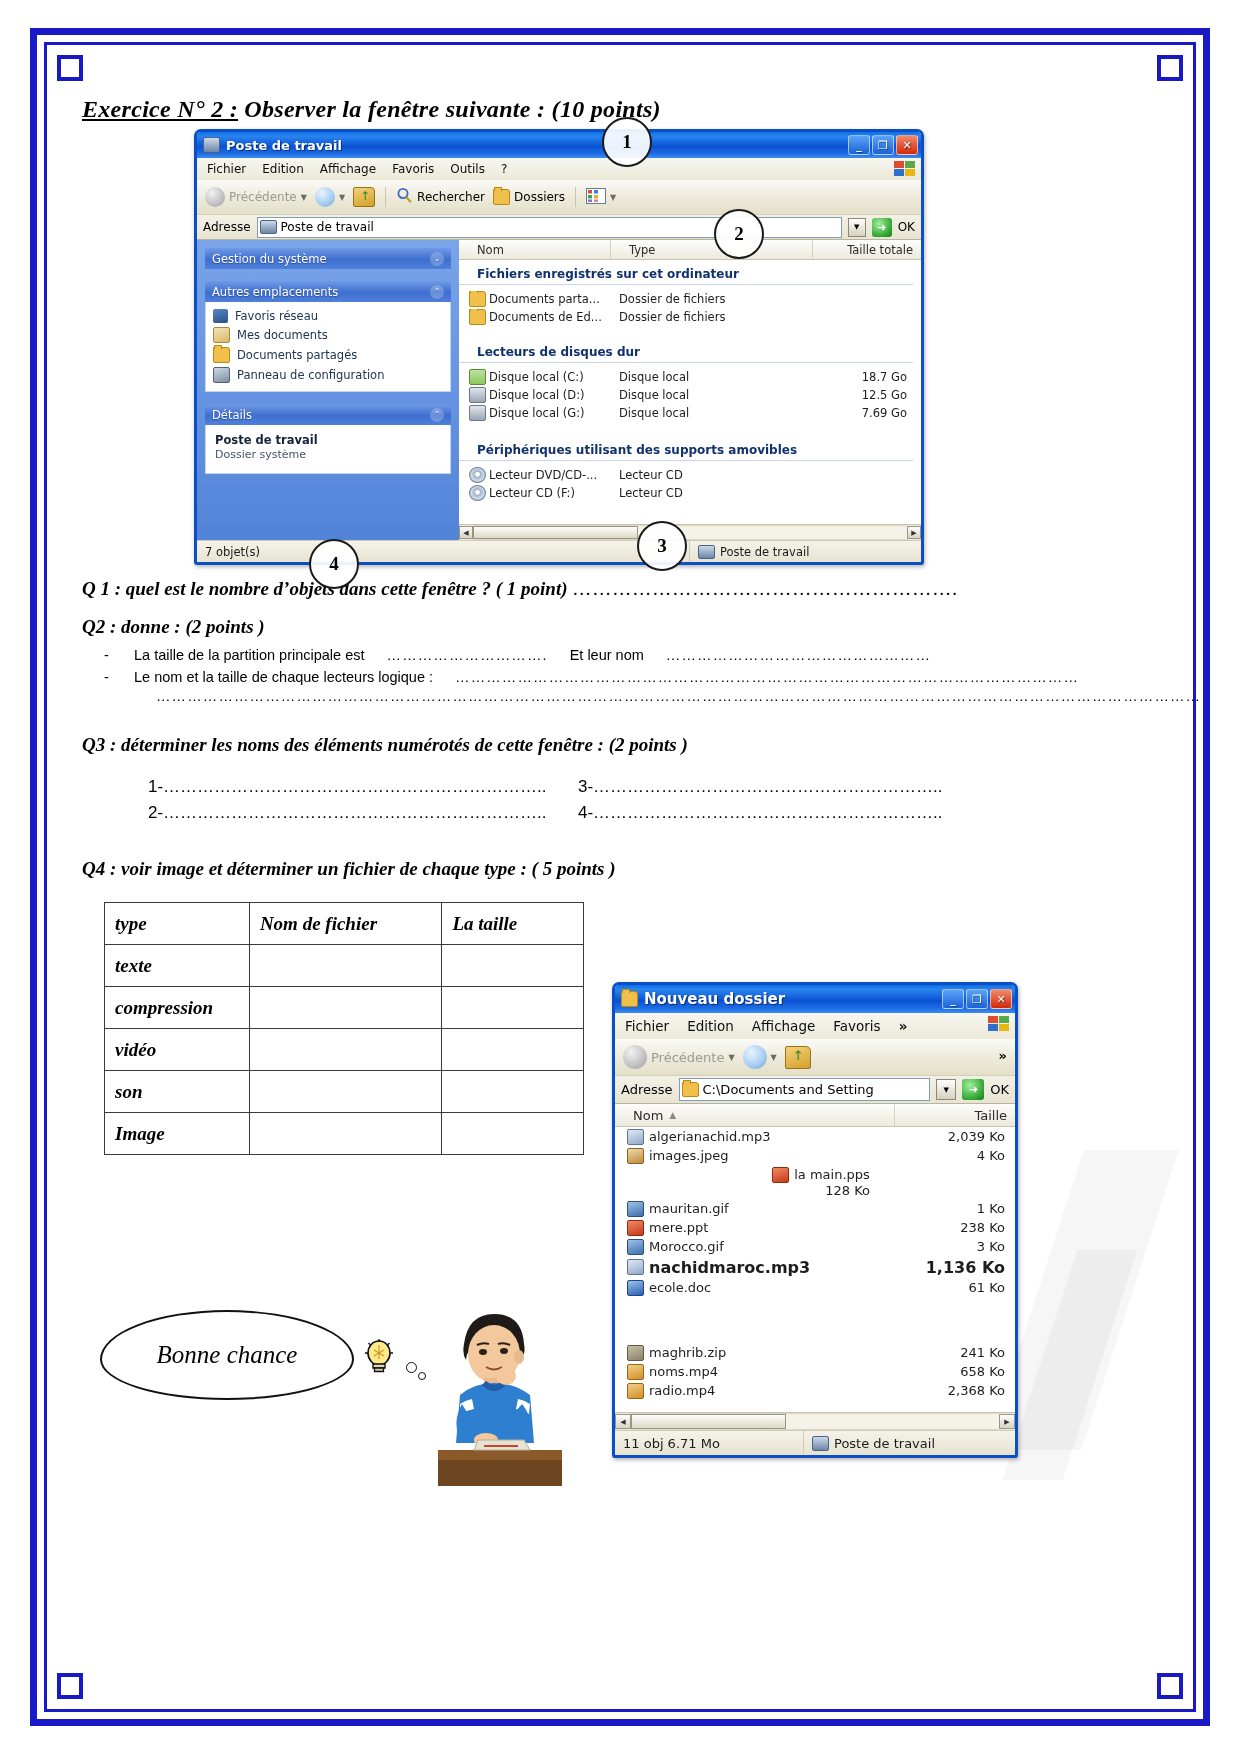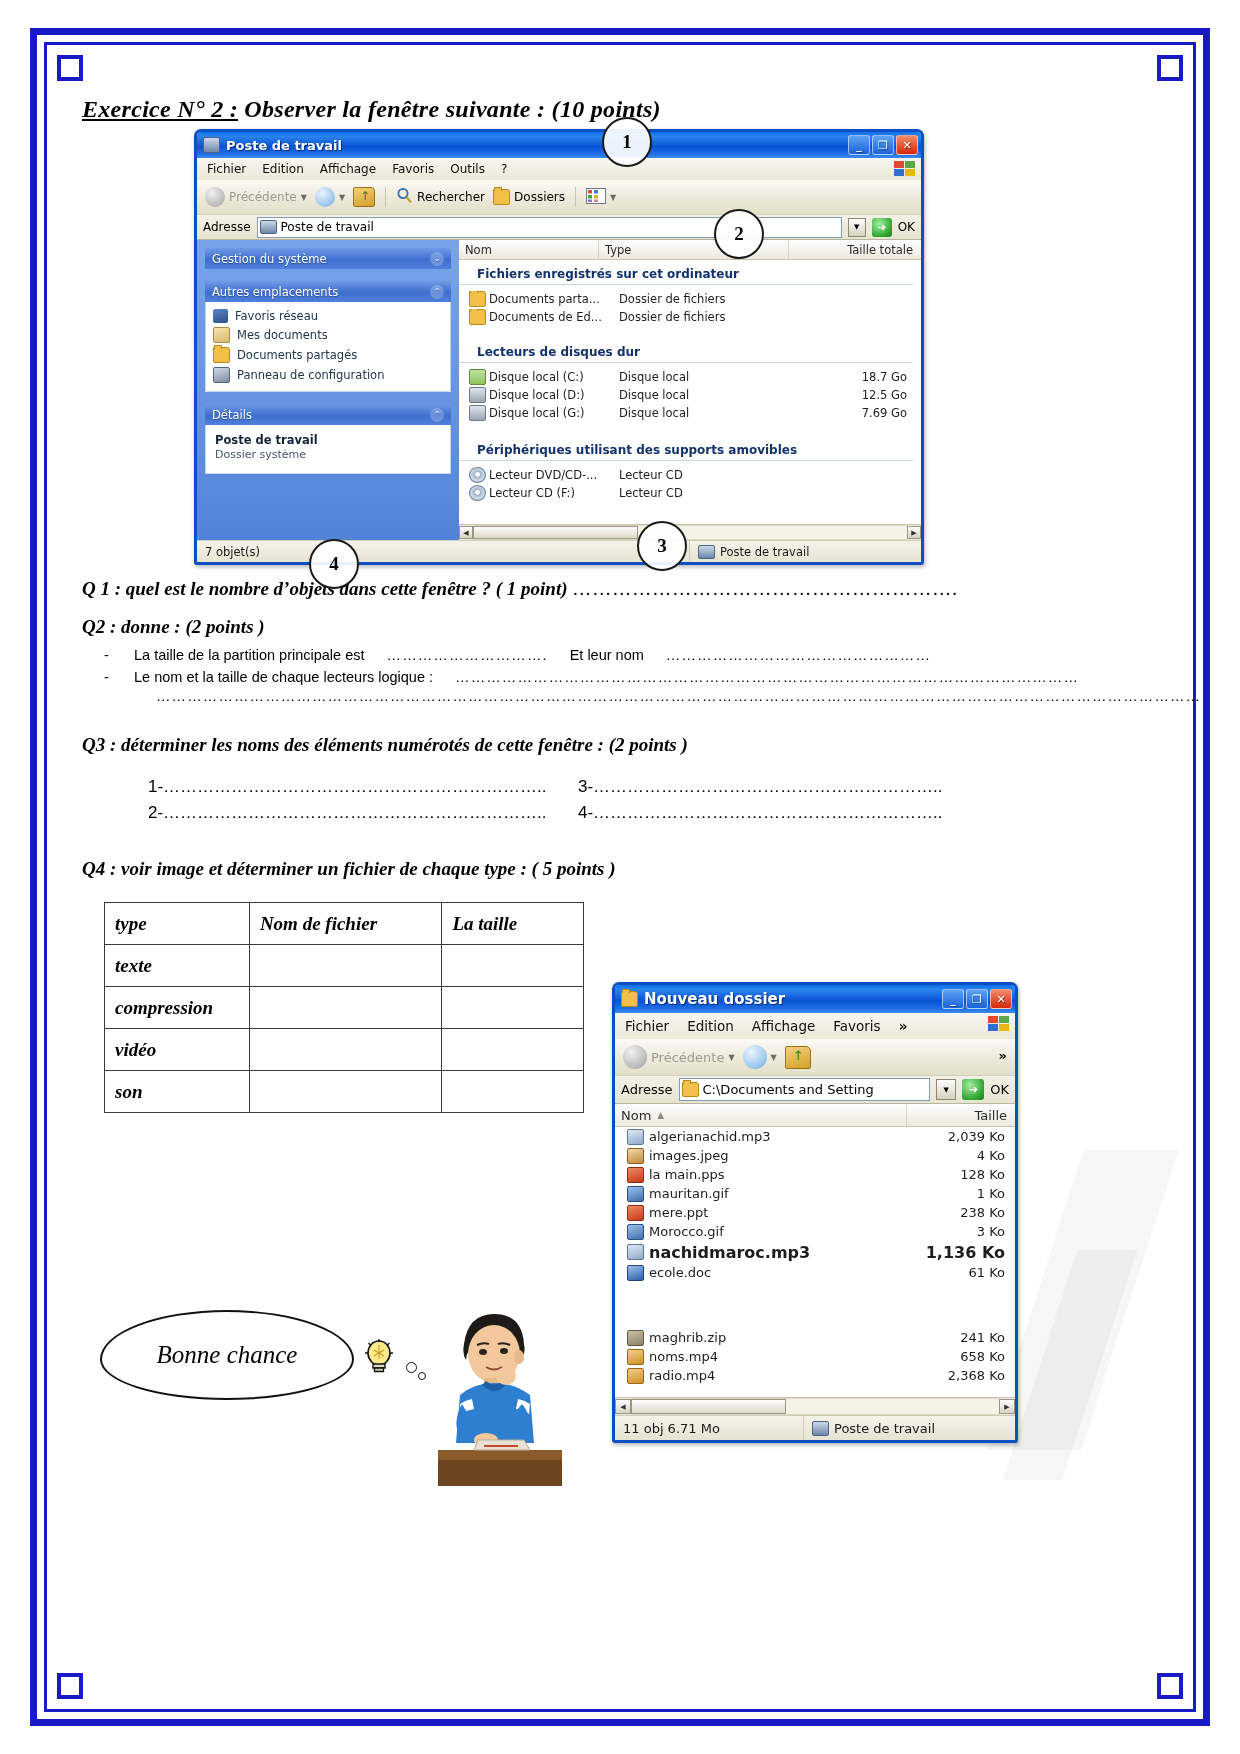--- a/index.html
+++ b/index.html
@@ -242,21 +242,21 @@
   .xp-right { flex: 1; background: #fff; position: relative; }
   .lst-head {
     display: flex;
     height: 19px;
     align-items: center;
     background: linear-gradient(180deg,#fdfdfc,#eceadd);
     border-bottom: 1px solid #c8c4ae;
     font-size: 11.5px;
     color: #2b2b2b;
   }
-  .lst-head div { padding-left: 6px; border-right: 1px solid #d6d2bd; height: 100%; display: flex; align-items: center; box-sizing: border-box; }
+  .lst-head div { padding-left: 6px; border-right: 1px solid #d6d2bd; height: 100%; display: flex; align-items: center; box-sizing: border-box; margin-left: 12px; }
   .grp {
     font-size: 12px;
     font-weight: bold;
     color: #11326d;
     padding: 7px 0 3px 18px;
     border-bottom: 1px solid #c9d6ea;
     margin-right: 8px;
   }
   .row {
     display: flex;
@@ -704,20 +704,25 @@
     <tr>
       <td class="c1">vidéo</td>
       <td class="c2"></td>
       <td class="c3"></td>
     </tr>
     <tr>
       <td class="c1">son</td>
       <td class="c2"></td>
       <td class="c3"></td>
     </tr>
+    <tr>
+      <td class="c1">Image</td>
+      <td class="c2"></td>
+      <td class="c3"></td>
+    </tr>
   </tbody>
     </table>
 
 </div>
 
 <div class="wmark" style="left:1035px; top:1150px; width:95px; height:300px;"></div>
 <div class="wmark" style="left:1040px; top:1250px; width:60px; height:230px;"></div>
 
 <div style="position:absolute; left:612px; top:982px; width:406px;">
   <div class="xpwin">
@@ -794,21 +799,21 @@
             </span>
           <span style="width:108px;text-align:right;padding-right:10px;">2,039 Ko</span>
         </div>
         <div class="row" style="font-size:13px;padding:1.5px 0 1.5px 12px;">
           <span class="c-name" style="flex:1;width:auto;gap:5px;">
               <span class="ico img"></span>
               <span>images.jpeg</span>
             </span>
           <span style="width:108px;text-align:right;padding-right:10px;">4 Ko</span>
         </div>
-        <div class="row" style="font-size:13px;padding:1.5px 0 1.5px 12px;">
+        <div class="row" style="font-size:13px;padding:1.5px 0 1.5px 12px;flex-direction:column;">
           <span class="c-name" style="flex:1;width:auto;gap:5px;">
               <span class="ico ppt"></span>
               <span>la main.pps</span>
             </span>
           <span style="width:108px;text-align:right;padding-right:10px;">128 Ko</span>
         </div>
         <div class="row" style="font-size:13px;padding:1.5px 0 1.5px 12px;">
           <span class="c-name" style="flex:1;width:auto;gap:5px;">
               <span class="ico gif"></span>
               <span>mauritan.gif</span>

